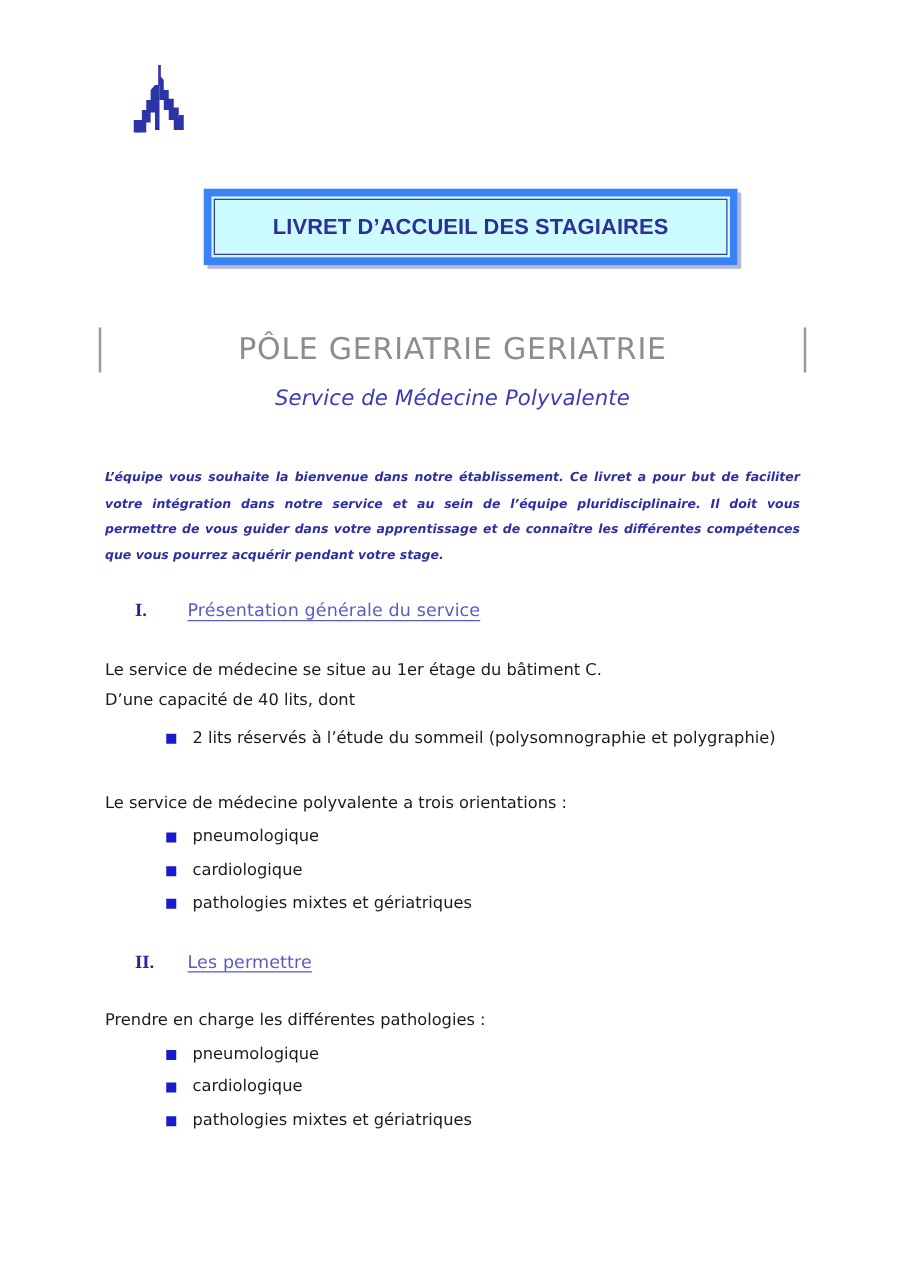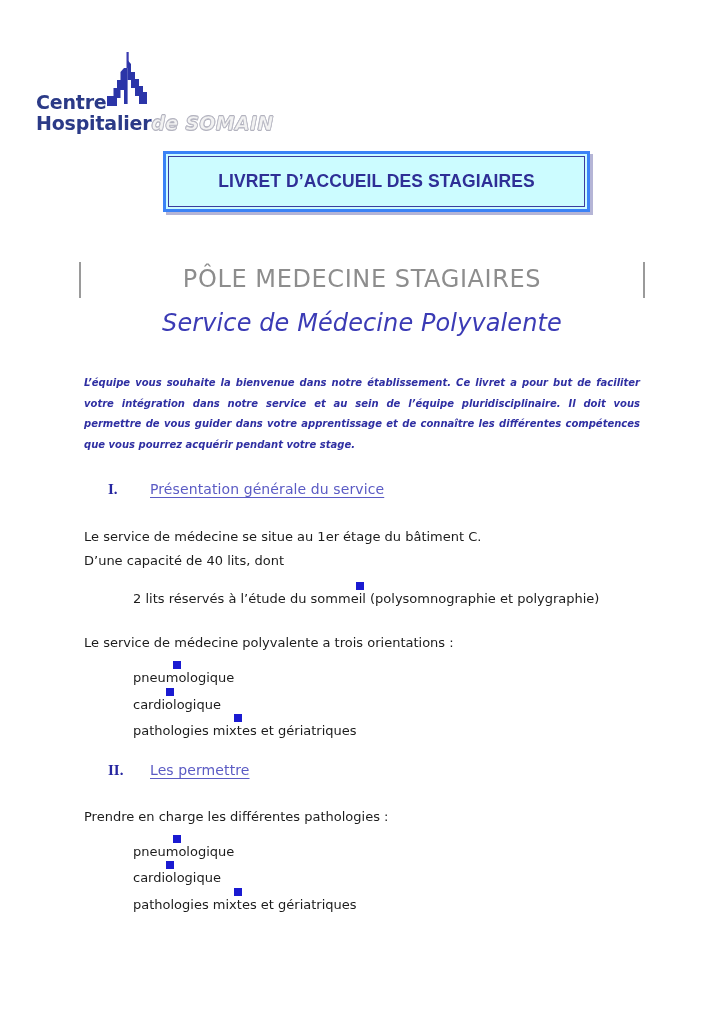--- a/index.html
+++ b/index.html
@@ -73,21 +73,21 @@
   }
 
   
   .title-box {
     position: absolute;
     left: 163px;
     top: 151px;
     width: 427px;
     height: 61px;
     background: #ccfcff;
-    border: 3px solid #3b82f6;
+    border: 6px solid #3b82f6;
     box-shadow:
       inset 0 0 0 2px #ccfcff,
       inset 0 0 0 3px #3b3b9e,
       3px 3px 0 0 rgba(120,120,180,0.55);
     display: flex;
     align-items: center;
     justify-content: center;
   }
 
   .title-box-text {
@@ -132,21 +132,21 @@
   }
 
   .service-title {
     position: absolute;
     left: 0;
     top: 309px;
     width: 724px;
     text-align: center;
     font-family: "DejaVu Sans", sans-serif;
     font-style: italic;
-    font-size: 24px;
+    font-size: 17px;
     color: #3b3bb5;
     letter-spacing: 0.1px;
   }
 
   
   .intro {
     position: absolute;
     left: 84px;
     top: 373px;
     width: 556px;
@@ -198,21 +198,20 @@
     white-space: nowrap;
   }
 
   
   .bullet-item {
     position: absolute;
     left: 133px;
     display: flex;
     align-items: center;
     white-space: nowrap;
-    flex-direction: column;
   }
 
   .bullet-square {
     width: 8px;
     height: 8px;
     background: #1a1ad1;
     flex: 0 0 8px;
     margin-right: 13px;
     position: relative;
     top: 0px;
@@ -236,36 +235,30 @@
         <rect x="28.5" y="0" width="2.2" height="16" fill="#3b3bb0"></rect>
         <path d="M29.5 8 L33 12 L33 20 L37 20 L37 27 L41 27 L41 34 L45 34 L45 42
                  L48 42 L48 52 L41 52 L41 44 L37 44 L37 36 L33 36 L33 28 L29.5 28 Z" fill="#2b35a8"></path>
         <path d="M26 16 L22.5 20 L22.5 28 L19 28 L19 36 L15.5 36 L15.5 44 L12 44
                  L12 54 L19 54 L19 46 L22.5 46 L22.5 38 L26 38 L26 30 L26 16 Z" fill="#2b35a8"></path>
         <rect x="26" y="16" width="3.6" height="36" fill="#2b35a8"></rect>
         <rect x="9" y="44" width="4" height="10" fill="#2b35a8"></rect>
         <rect x="45" y="40" width="4" height="12" fill="#2b35a8"></rect>
       </svg>
     </div>
-    <div class="logo-wordmark">
-      <div><span class="logo-line1">Centre</span></div>
-      <div style="white-space:nowrap;">
-        <span class="logo-line2">Hospitalier</span><span class="logo-somain">de SOMAIN</span>
-      </div>
-    </div>
   </div>
 
   <div class="title-box">
     <span class="title-box-text">LIVRET D’ACCUEIL DES STAGIAIRES</span>
   </div>
 
   <div class="pole-row">
     <div class="tick tick-left"></div>
     <div class="tick tick-right"></div>
-    <div class="pole-title">PÔLE MEDECINE STAGIAIRES</div>
+    <div class="pole-title">PÔLE GERIATRIE GERIATRIE</div>
   </div>
 
   <div class="service-title">Service de Médecine Polyvalente</div>
 
   <div class="intro">L’équipe vous souhaite la bienvenue dans notre établissement. Ce livret a pour but de faciliter votre intégration dans notre service et au sein de l’équipe pluridisciplinaire. Il doit vous permettre de vous guider dans votre apprentissage et de connaître les différentes compétences que vous pourrez acquérir pendant votre stage.</div>
 
   <div class="section-heading" id="heading-1">
     <span class="section-numeral">I.</span>
     <span class="section-title">Présentation générale du service</span>
   </div>

